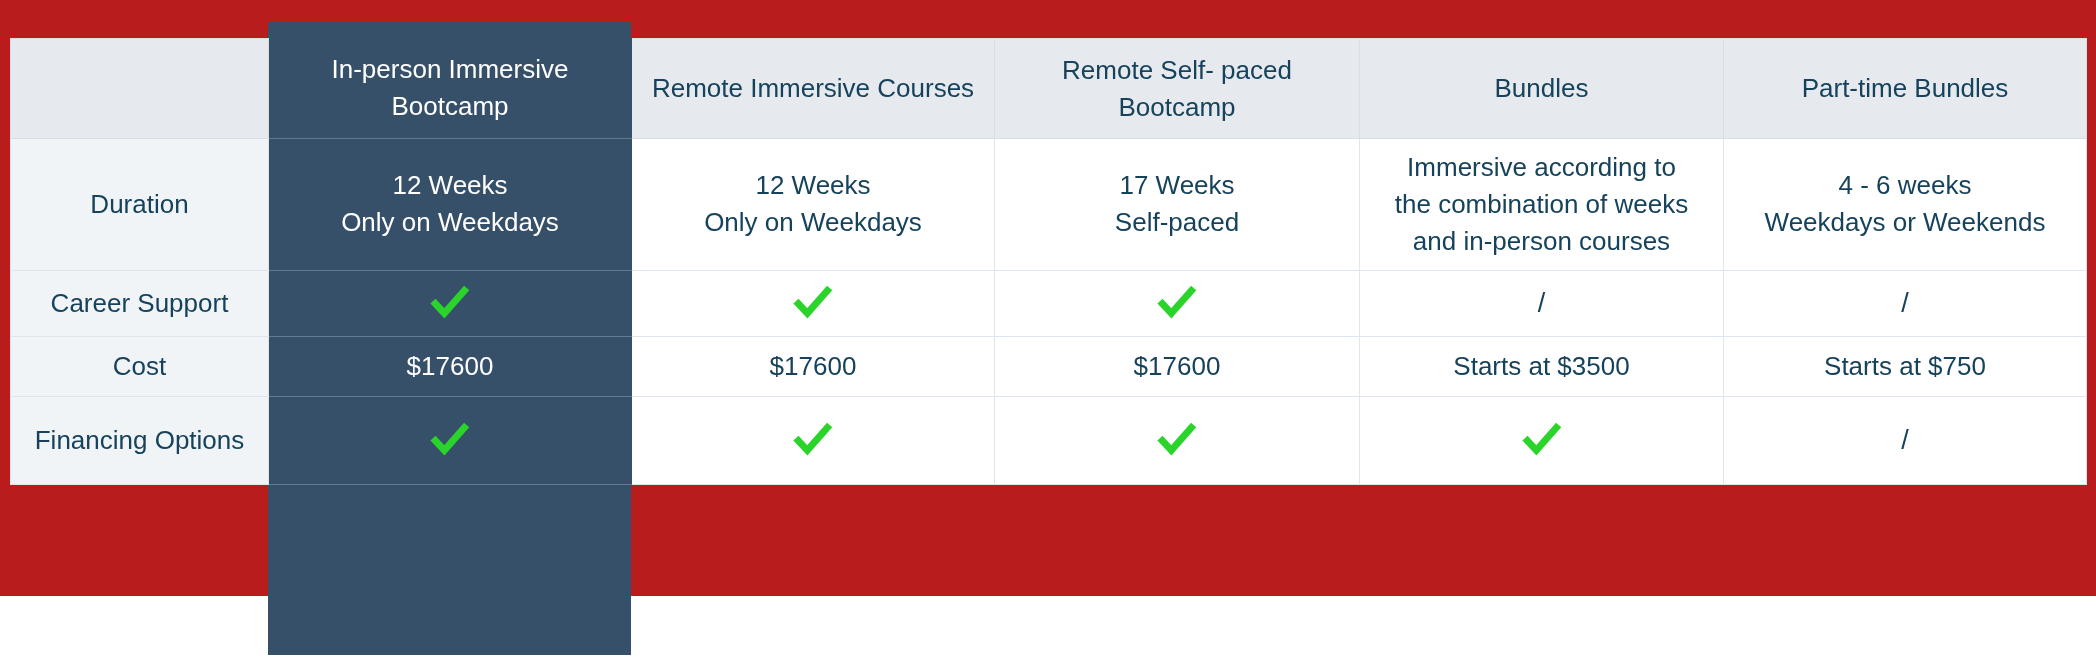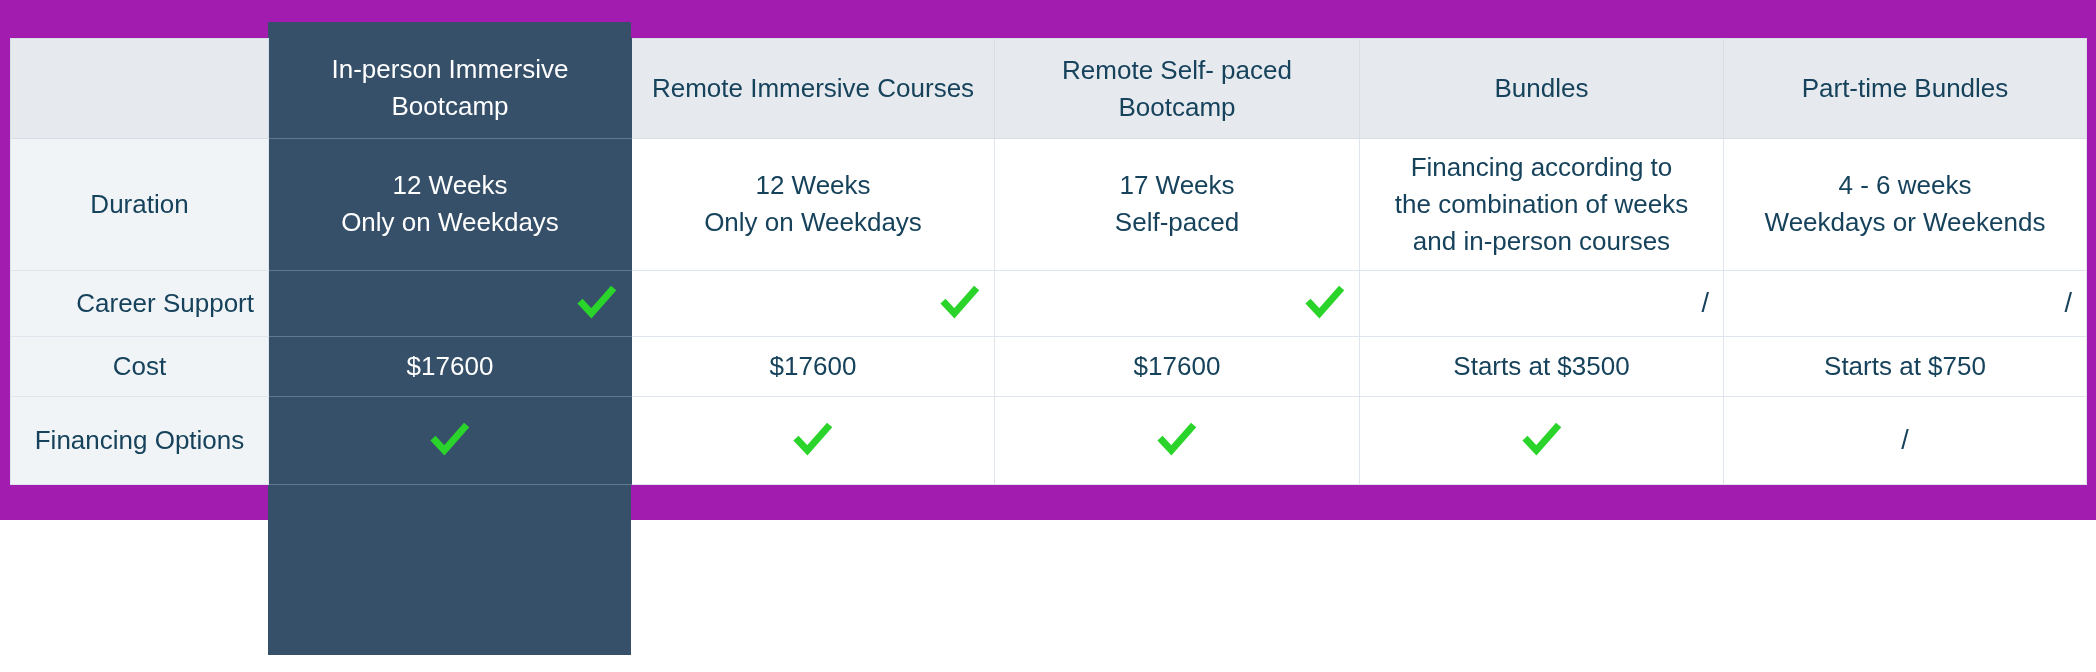--- a/index.html
+++ b/index.html
@@ -10,22 +10,22 @@
   body {
     width: 2096px;
     height: 672px;
     font-family: "Liberation Sans", sans-serif;
     overflow: hidden;
   }
 
   .page {
     position: relative;
     width: 2096px;
-    height: 520px;
-    background: #a21caf;
+    height: 596px;
+    background: #b91c1c;
   }
 
   
   .cmp-table {
     position: absolute;
     left: 10px;
     top: 38px;
     width: 2076px;
     border-collapse: collapse;
     table-layout: fixed;
@@ -104,21 +104,21 @@
     background: #36506a;
     z-index: 0;
   }
 
   .cmp-table { position: relative; z-index: 1; }
   .cmp-table .featured { background: transparent !important; }
 
   
   .r-commit td, .r-commit th { height: 56px; }
   .r-duration td, .r-duration th { height: 122px; }
-  .r-career td, .r-career th { height: 66px; text-align: right; }
+  .r-career td, .r-career th { height: 66px; }
   .r-cost td, .r-cost th { height: 60px; }
   .r-financing td, .r-financing th { height: 88px; margin-top: 40px; }
 
   
   .check-icon {
     display: inline-block;
     width: 40px;
     height: 40px;
     vertical-align: middle;
   }
@@ -166,21 +166,21 @@
           </td>
           <td class="">
             <span class="cell-line">12 Weeks</span>
             <span class="cell-line">Only on Weekdays</span>
           </td>
           <td class="">
             <span class="cell-line">17 Weeks</span>
             <span class="cell-line">Self-paced</span>
           </td>
           <td class="">
-            <span class="cell-line">Financing according to</span>
+            <span class="cell-line">Immersive according to</span>
             <span class="cell-line">the combination of weeks</span>
             <span class="cell-line">and in-person courses</span>
           </td>
           <td class="">
             <span class="cell-line">4 - 6 weeks</span>
             <span class="cell-line">Weekdays or Weekends</span>
           </td>
         </tr>
         <tr class="r-career">
           <th class="row-label">Career Support</th>

